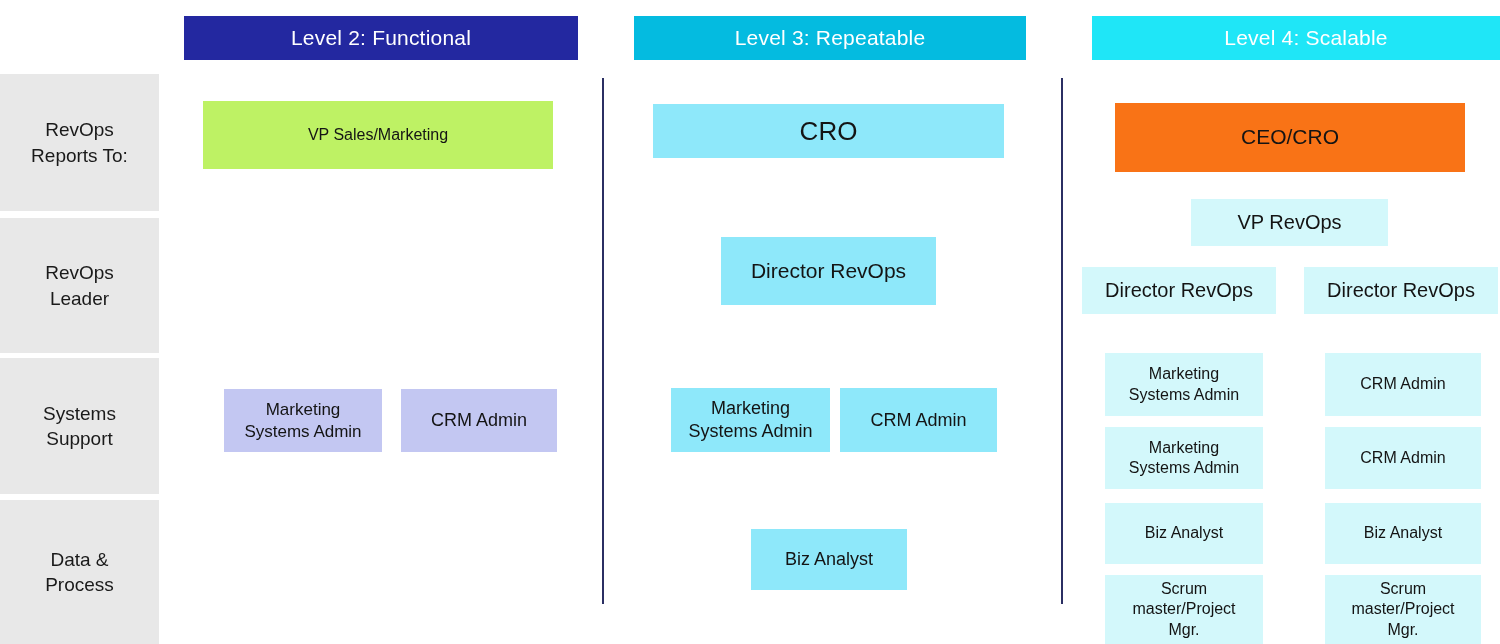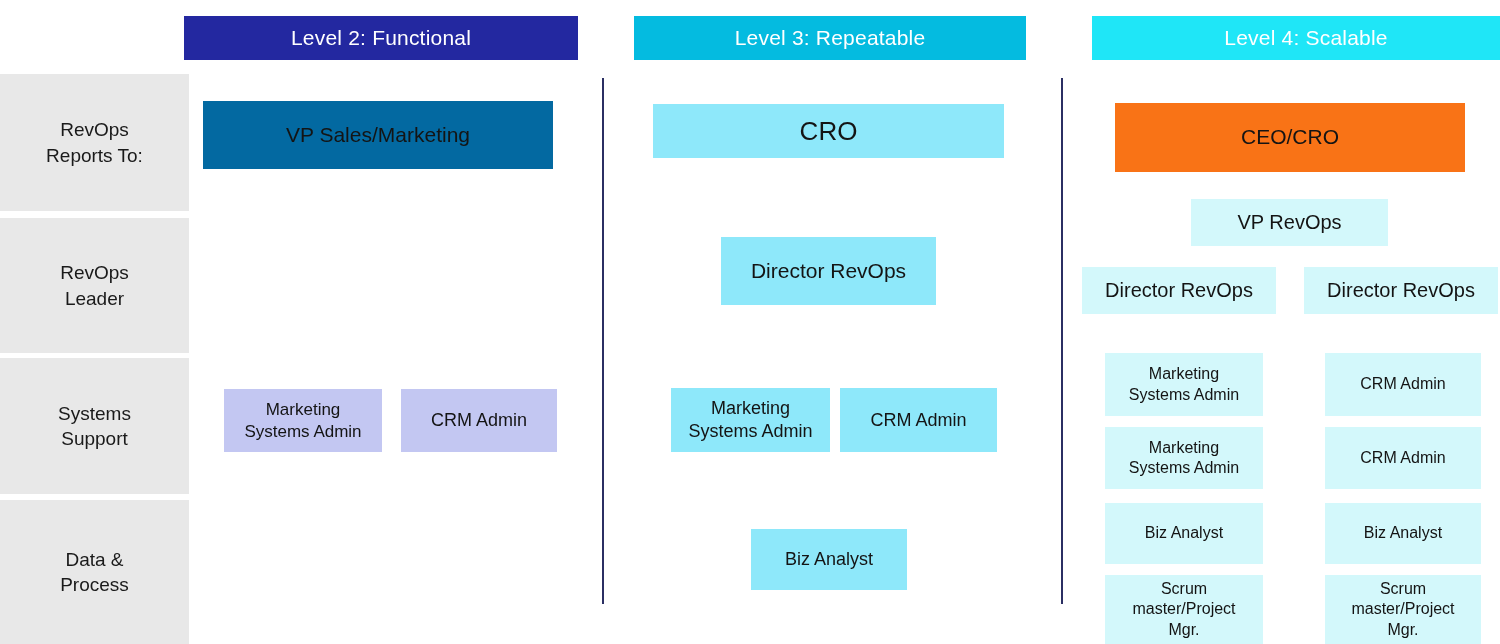--- a/index.html
+++ b/index.html
@@ -31,21 +31,21 @@
     font-size: 21px;
     font-weight: normal;
     letter-spacing: 0.2px;
     white-space: nowrap;
   }
 
   
   .row-label {
     position: absolute;
     left: 0;
-    width: 189px;
+    width: 159px;
     background: #e8e8e8;
     display: flex;
     align-items: center;
     justify-content: center;
     text-align: center;
     color: #1a1a1a;
     font-size: 19px;
     line-height: 1.33;
   }
   .row-label .rl-text { padding: 0 6px; }
@@ -92,21 +92,21 @@
       </div>
       <div class="row-label" style="top: 500px; height: 144px; background: rgb(232, 232, 232);">
         <span class="rl-text">Data &amp;<br>Process</span>
       </div>
     </div>
   <div id="dividers-layer">
       <div class="divider" style="left: 602px; top: 78px; height: 526px; background: rgb(43, 47, 99);"></div>
       <div class="divider" style="left: 1061px; top: 78px; height: 526px; background: rgb(43, 47, 99);"></div>
     </div>
   <div id="boxes-layer">
-      <div class="role-box" style="left: 203px; top: 101px; width: 350px; height: 68px; background: #0369a1; font-size: 21px;">VP Sales/Marketing</div>
+      <div class="role-box" style="left: 203px; top: 101px; width: 350px; height: 68px; background: #bef264; font-size: 16px;">VP Sales/Marketing</div>
       <div class="role-box" style="left: 224px; top: 389px; width: 158px; height: 63px; background: rgb(195, 199, 242); font-size: 17px;">Marketing<br>Systems Admin</div>
       <div class="role-box" style="left: 401px; top: 389px; width: 156px; height: 63px; background: rgb(195, 199, 242); font-size: 18px;">CRM Admin</div>
       <div class="role-box" style="left: 653px; top: 104px; width: 351px; height: 54px; background: rgb(142, 232, 250); font-size: 26px;">CRO</div>
       <div class="role-box" style="left: 721px; top: 237px; width: 215px; height: 68px; background: rgb(142, 232, 250); font-size: 21px;">Director RevOps</div>
       <div class="role-box" style="left: 671px; top: 388px; width: 159px; height: 64px; background: rgb(142, 232, 250); font-size: 18px;">Marketing<br>Systems Admin</div>
       <div class="role-box" style="left: 840px; top: 388px; width: 157px; height: 64px; background: rgb(142, 232, 250); font-size: 18px;">CRM Admin</div>
       <div class="role-box" style="left: 751px; top: 529px; width: 156px; height: 61px; background: rgb(142, 232, 250); font-size: 18px;">Biz Analyst</div>
       <div class="role-box" style="left: 1115px; top: 103px; width: 350px; height: 69px; background: #f97316; font-size: 21px;">CEO/CRO</div>
       <div class="role-box" style="left: 1191px; top: 199px; width: 197px; height: 47px; background: rgb(211, 248, 251); font-size: 20px;">VP RevOps</div>
       <div class="role-box" style="left: 1082px; top: 267px; width: 194px; height: 47px; background: rgb(211, 248, 251); font-size: 20px;">Director RevOps</div>

